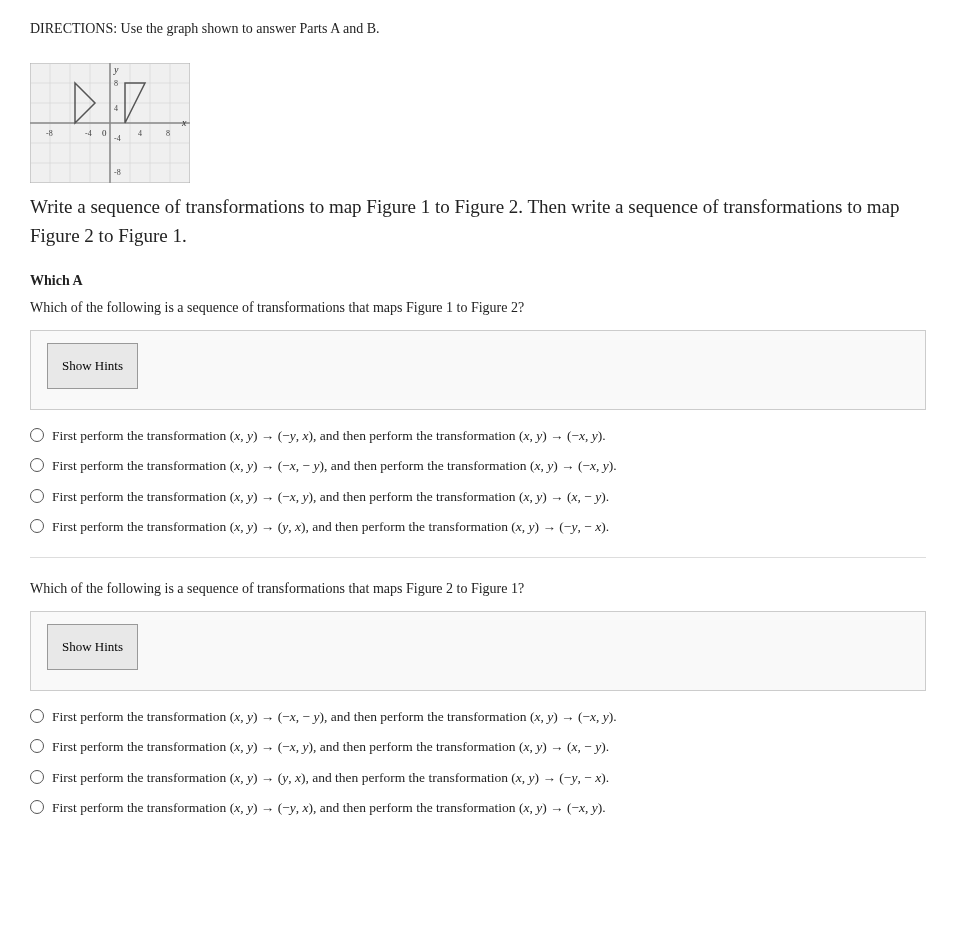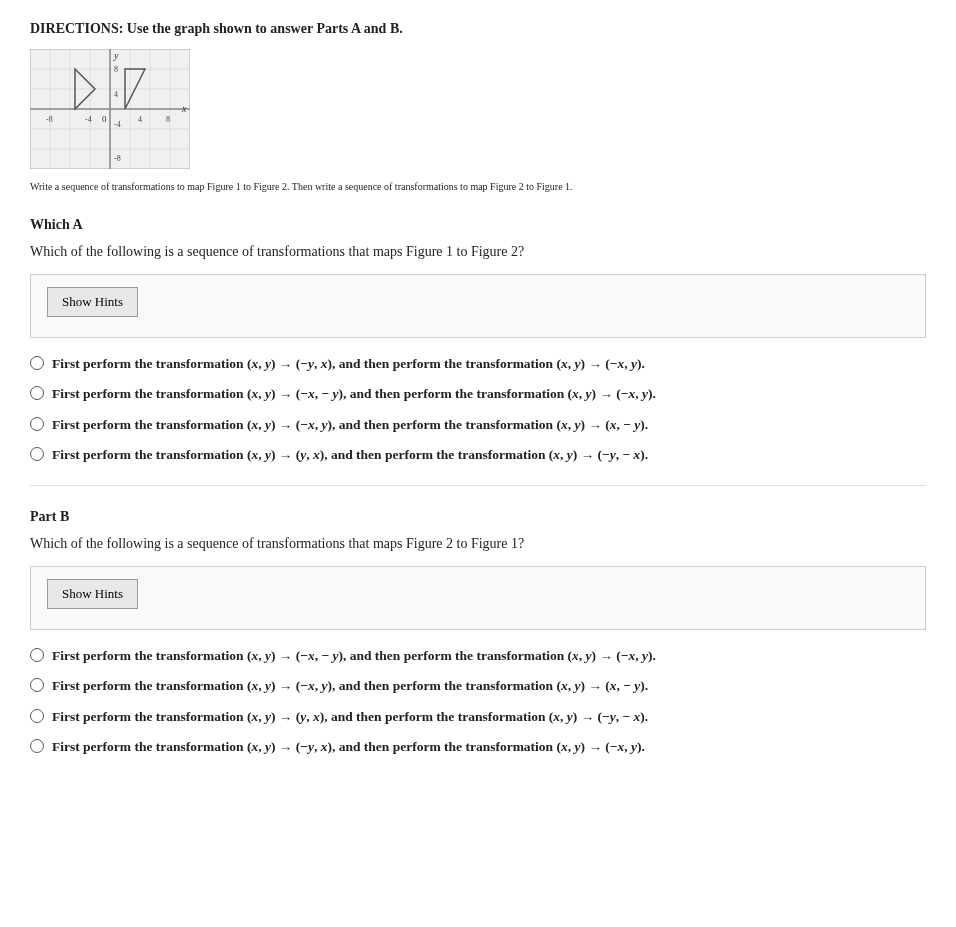--- a/index.html
+++ b/index.html
@@ -10,29 +10,29 @@
       font-size: 14px;
       line-height: 1.5;
     }
     .page {
       max-width: 956px;
       margin: 0 auto;
       padding: 18px 30px 40px 30px;
       background: #fff;
     }
     .directions {
-      font-weight: bold;
-      font-size: 14px;
-      margin-bottom: 10px;
+      font-weight: normal;
+      font-size: 14px;
+      margin-bottom: 24px;
     }
     .graph-container {
       margin-bottom: 10px;
     }
     .description-text {
-      font-size: 10px;
+      font-size: 19px;
       margin-bottom: 20px;
     }
     .part-header {
       font-weight: bold;
       font-size: 14px;
       margin-top: 18px;
       margin-bottom: 6px;
     }
     .part-question {
       font-size: 14px;
@@ -40,30 +40,29 @@
     }
     .hints-box {
       border: 1px solid #ccc;
       background: #f9f9f9;
       padding: 12px 16px 20px 16px;
       margin-bottom: 16px;
     }
     .show-hints-btn {
       border: 1px solid #999;
       background: #e8e8e8;
-      padding: 6px 14px;
+      padding: 14px 14px;
       font-size: 13px;
       cursor: pointer;
       font-family: Georgia, serif;
     }
     .options-list {
       list-style: none;
       margin: 0;
       padding: 0;
-      font-weight: bold;
     }
     .option-item {
       display: flex;
       align-items: flex-start;
       margin-bottom: 10px;
       font-size: 13.5px;
       gap: 8px;
     }
     .radio-circle {
       width: 14px;
@@ -177,21 +176,20 @@
         <span class="option-text">
           First perform the transformation (<span class="math">x</span>, <span class="math">y</span>) <span class="arrow">→</span> (<span class="math">y</span>, <span class="math">x</span>), and then perform the transformation (<span class="math">x</span>, <span class="math">y</span>) <span class="arrow">→</span> (−<span class="math">y</span>, − <span class="math">x</span>).
         </span>
       </li>
     </ul>
   </div>
 
   <hr class="divider">
 
   <div>
-    <div class="part-header">Part B</div>
     <div class="part-question">Which of the following is a sequence of transformations that maps Figure 2 to Figure 1?</div>
 
     <div class="hints-box">
       <button class="show-hints-btn">Show Hints</button>
     </div>
 
     <ul class="options-list">
       <li class="option-item">
         <div class="radio-circle"></div>
         <span class="option-text">

